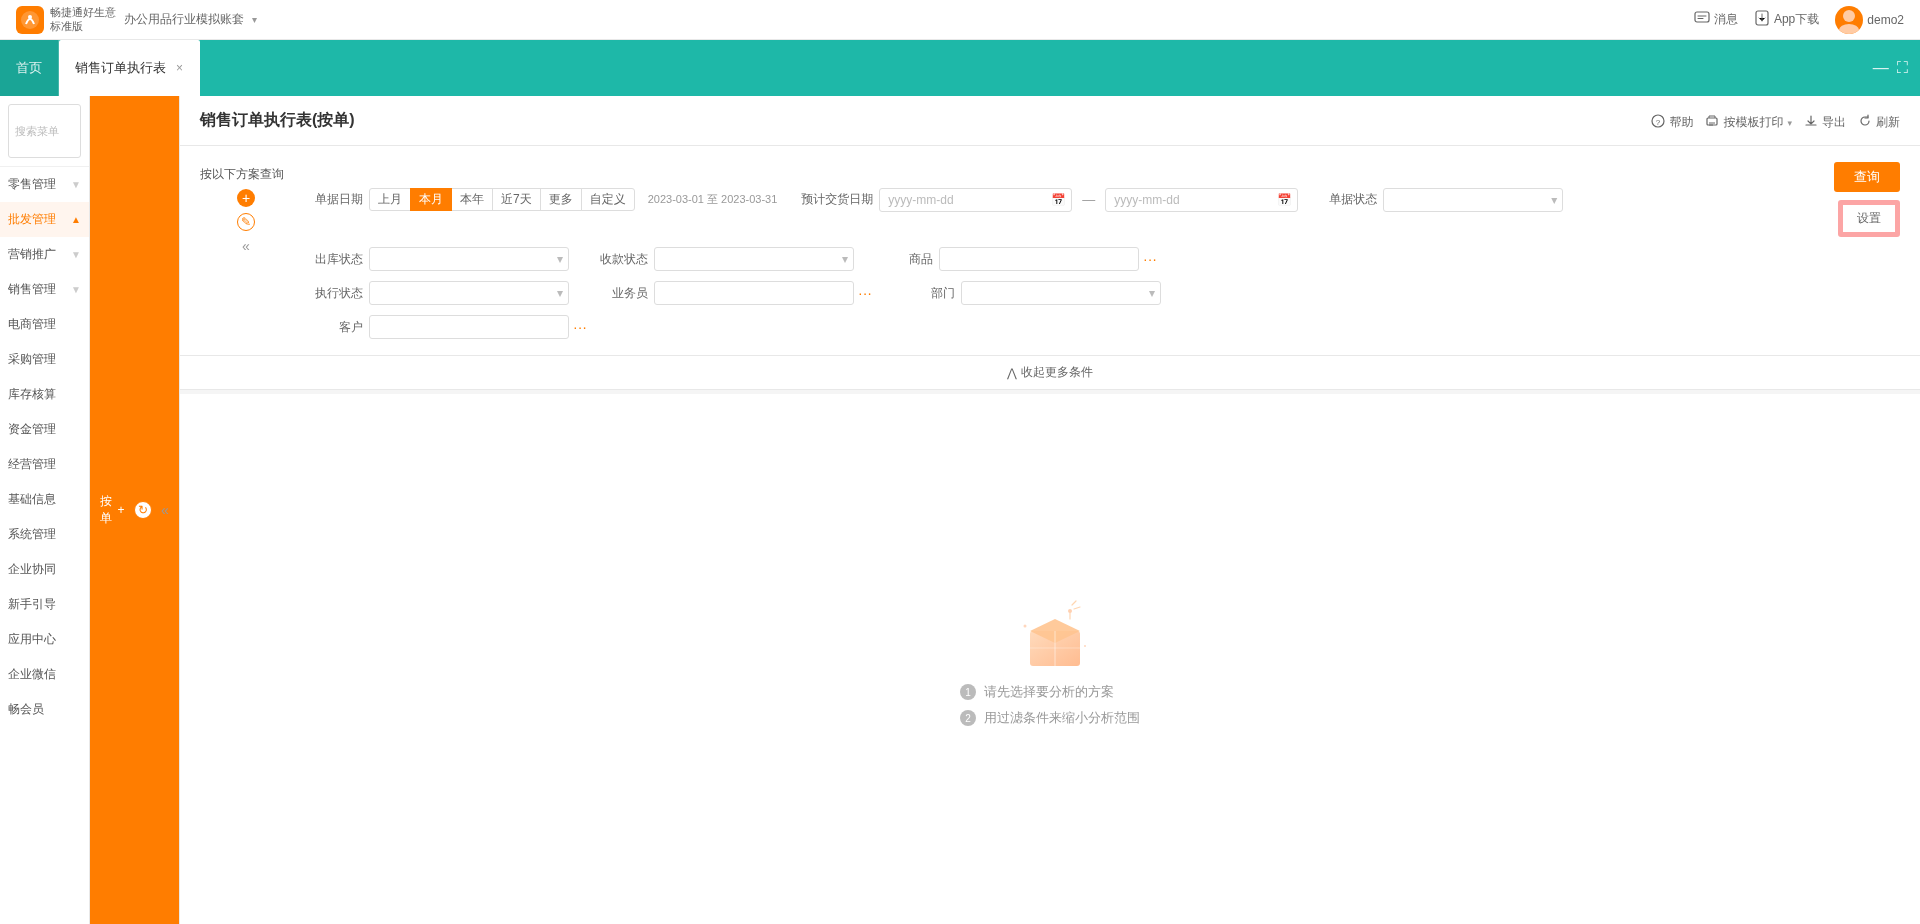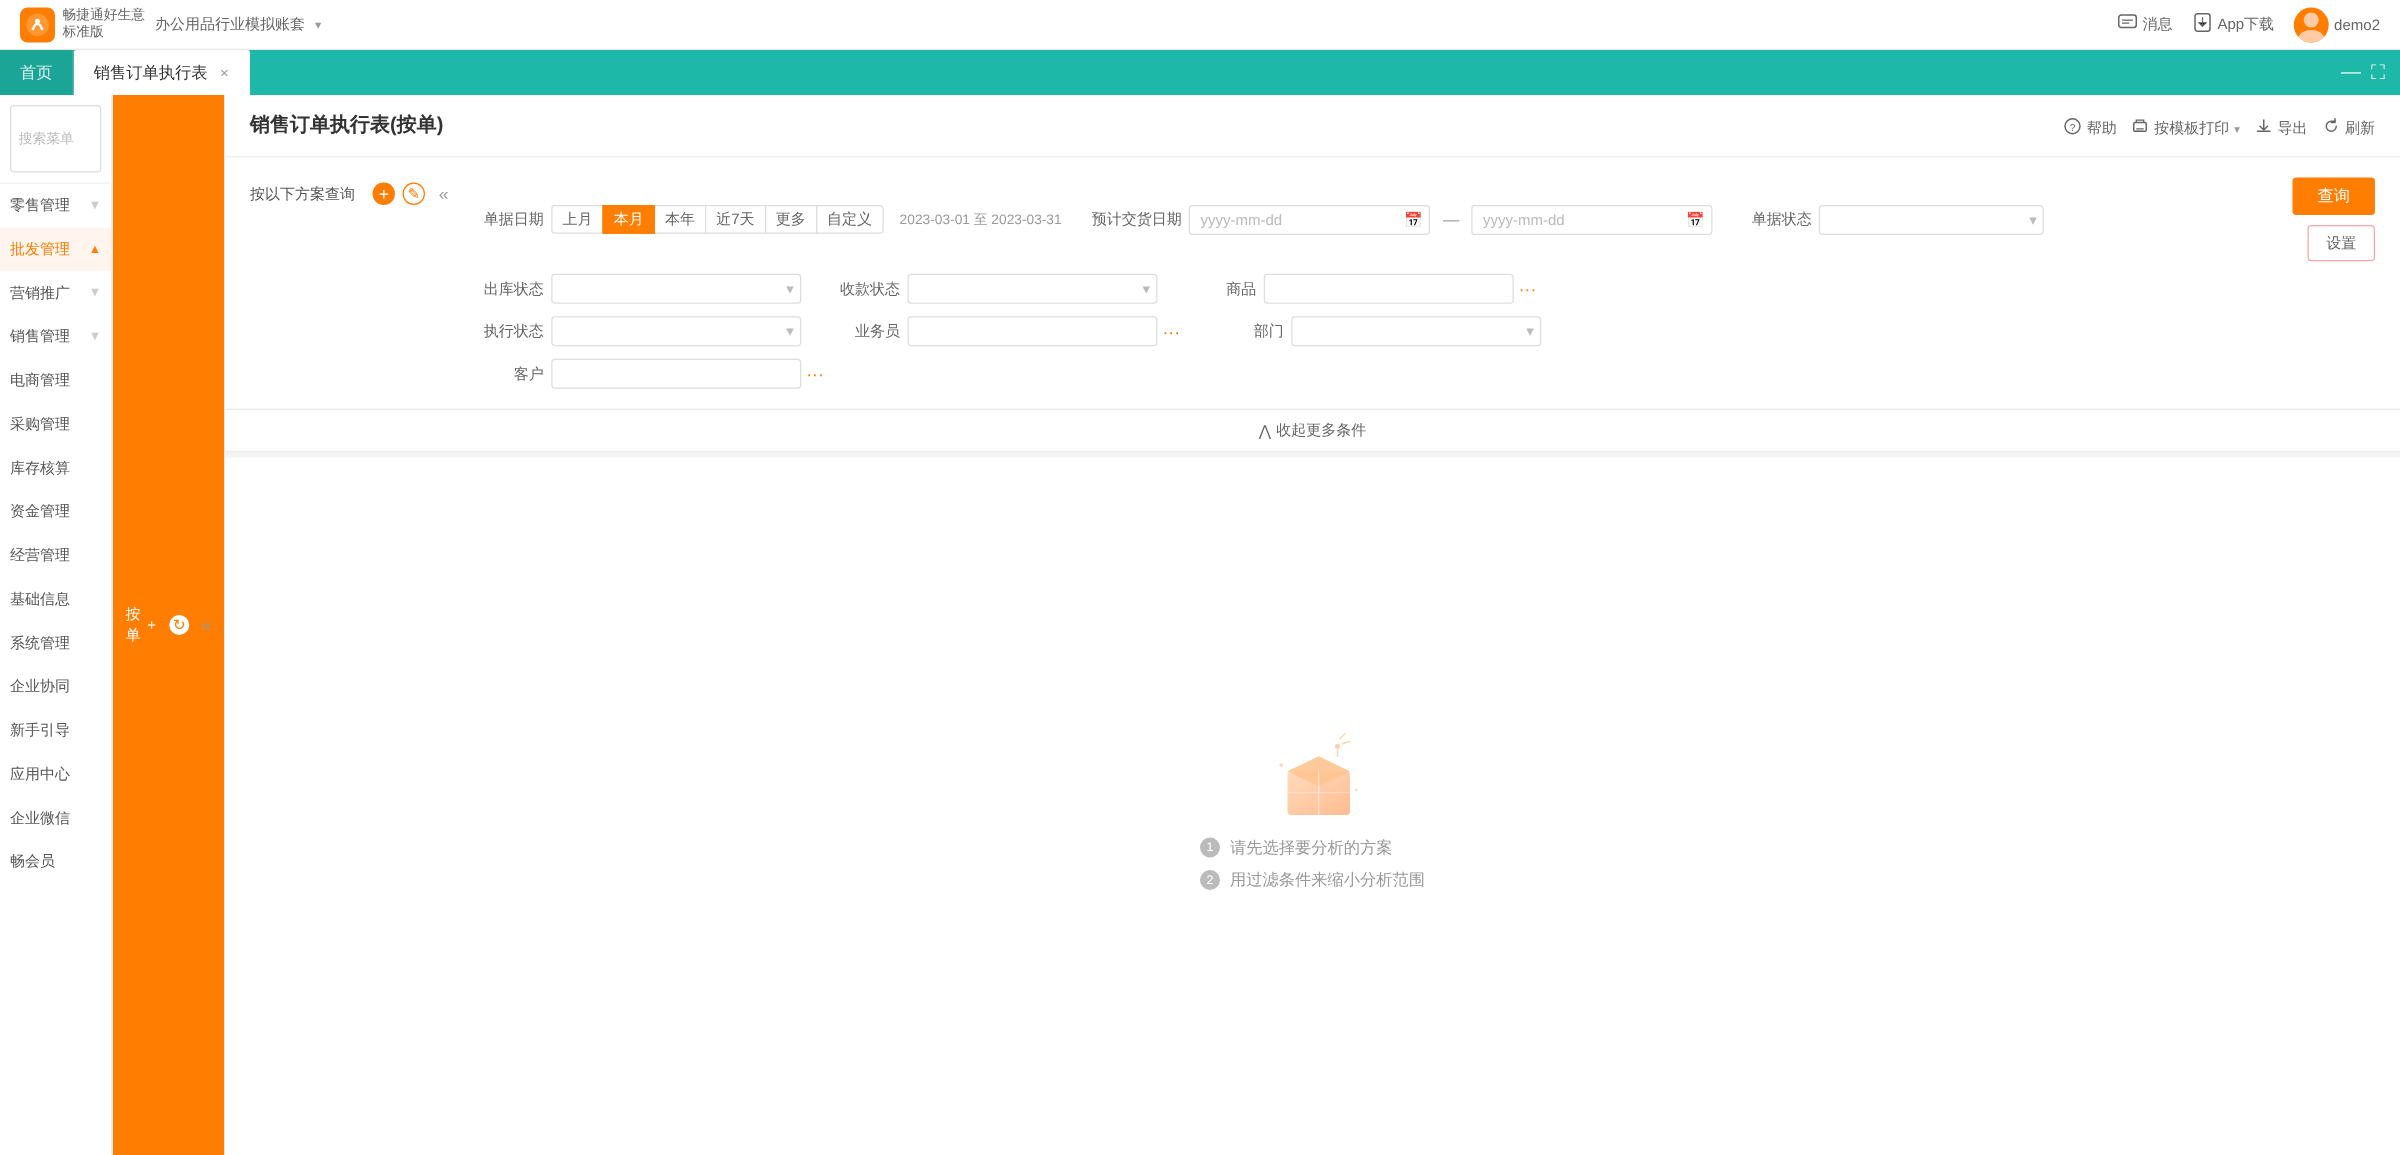--- a/index.html
+++ b/index.html
@@ -22,21 +22,21 @@
     .logo-text { font-size: 11px; color: #666; line-height: 1.2; }
     .breadcrumb-title { font-size: 12px; color: #666; }
     .dropdown-arrow { color: #999; font-size: 10px; cursor: pointer; }
     .top-header-right { display: flex; align-items: center; gap: 16px; }
     .header-action { display: flex; align-items: center; gap: 4px; color: #666; font-size: 12px; cursor: pointer; }
     .user-avatar { width: 28px; height: 28px; border-radius: 50%; background: #ff7d00; display: flex; align-items: center; justify-content: center; color: #fff; font-size: 11px; cursor: pointer; overflow: hidden; }
 
     
     .tab-bar {
       background: #1eb8a8;
-      height: 36px;
+      height: 56px;
       display: flex;
       align-items: stretch;
       flex-shrink: 0;
     }
     .tab-item {
       display: flex;
       align-items: center;
       padding: 0 16px;
       color: rgba(255,255,255,0.85);
       font-size: 13px;
@@ -177,21 +177,21 @@
       border: none;
       border-radius: 3px;
       padding: 6px 20px;
       font-size: 13px;
       cursor: pointer;
       white-space: nowrap;
     }
     .setting-btn {
       background: #fff;
       color: #666;
-      border: 1px solid #fca5a5;
+      border: 5px solid #fca5a5;
       border-radius: 3px;
       padding: 5px 14px;
       font-size: 12px;
       cursor: pointer;
       margin-top: 4px;
       text-align: center;
     }
 
     .btn-group { display: flex; flex-direction: column; align-items: flex-end; gap: 4px; margin-left: auto; }
 
@@ -448,21 +448,21 @@
           </span>
           <span>刷新</span>
         </div>
       </div>
     </div>
 
     <div class="filter-section">
 
       <div style="display:flex;align-items:flex-start;gap:16px;">
 
-        <div style="display:flex;align-items:center;gap:6px;flex-shrink:0;padding-top:4px;">
+        <div style="display:flex;align-items:center;gap:6px;flex-shrink:0;padding-top:4px;flex-direction:column;">
           <span class="filter-scheme-label">按以下方案查询</span>
           <span class="icon-btn" style="font-size:14px;">+</span>
           <span class="icon-btn-outline" style="font-size:12px;">✎</span>
           <span class="icon-btn-collapse" style="font-size:14px;color:#999;">«</span>
         </div>
 
         <div style="flex:1;display:flex;flex-direction:column;gap:10px;">
 
           <div class="tpl-row">
             <div class="tpl-cell">

